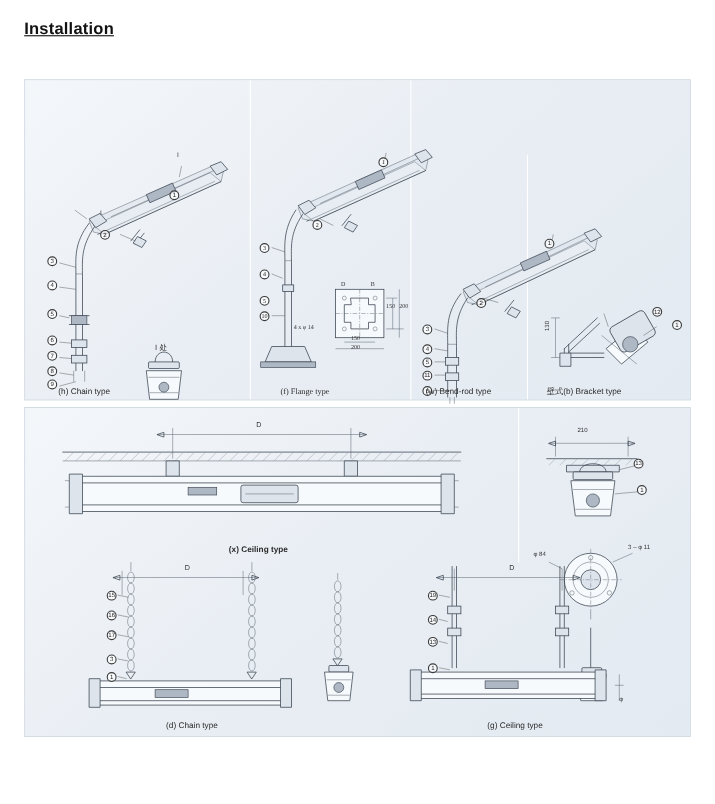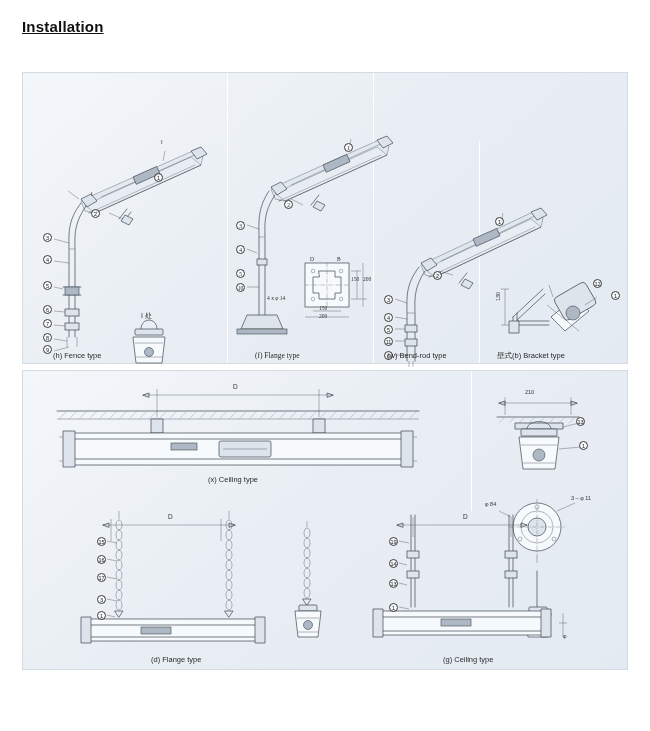--- a/index.html
+++ b/index.html
@@ -219,21 +219,21 @@
       <div class="callout" style="left:131px; top:100px;">1</div>
       <div class="callout" style="left:68px; top:136px;">2</div>
       <div class="callout" style="left:20px; top:160px;">3</div>
       <div class="callout" style="left:20px; top:182px;">4</div>
       <div class="callout" style="left:20px; top:208px;">5</div>
       <div class="callout" style="left:20px; top:232px;">6</div>
       <div class="callout" style="left:20px; top:246px;">7</div>
       <div class="callout" style="left:20px; top:260px;">8</div>
       <div class="callout" style="left:20px; top:272px;">9</div>
 
-      <div class="caption" style="left:30px; top:278px;">(h) Fence type</div>
+      <div class="caption" style="left:30px; top:278px;">(h) Chain type</div>
     </div>
 
     <div class="cell" style="left:204px; top:0; width:146px; height:292px;font-family:Liberation Serif, serif;">
       <svg class="draw" width="146" height="292" viewBox="0 0 146 292">
         <path class="fill-lt" d="M48 120 L150 74 L160 82 L58 128 Z"></path>
         <path class="stroke" d="M52 128 L154 82"></path>
         <path class="fill-md" d="M44 116 L52 112 L154 66 L162 73 L160 82 L58 128 L48 126 Z" opacity="0.55"></path>
         <path class="stroke-thin" d="M64 112 L158 69"></path>
         <rect class="fill-dk" x="96" y="92" width="26" height="8" transform="rotate(-24 96 92)"></rect>
         <path class="fill-md" d="M44 114 L54 109 L60 116 L50 122 Z"></path>
@@ -427,21 +427,21 @@
         <path class="stroke-thin" d="M200 78 L244 78"></path>
         <rect class="fill-dk" x="148" y="72" width="26" height="7"></rect>
 
         <path class="stroke-thin" d="M134 18 L134 46"></path>
         <path class="stroke-thin" d="M296 18 L296 46"></path>
         <path class="stroke-thin" d="M120 24 L310 24"></path>
         <path class="stroke" d="M120 24 L126 22 L126 26 Z"></path>
         <path class="stroke" d="M310 24 L304 22 L304 26 Z"></path>
       </svg>
       <div class="dim" style="left:210px; top:12px; font-size:6.5px;">D</div>
-      <div class="caption" style="left:185px; top:104px;">(x) Ceiling type</div>
+      <div class="caption" style="left:185px; top:124px;font-weight:bold;">(x) Ceiling type</div>
     </div>
 
     <div class="cell" style="left:448px; top:0; width:158px; height:300px;">
       <svg class="draw" width="158" height="300" viewBox="0 0 158 300">
 
         <path class="stroke" d="M26 46 L108 46"></path>
         <g class="hatch">
           <path d="M28 52 L34 46"></path>
             <path d="M38 52 L44 46"></path>
             <path d="M48 52 L54 46"></path>
@@ -556,21 +556,21 @@
         <path class="stroke-lead" d="M44 104 L52 106"></path>
       </svg>
 
       <div class="dim" style="left:105px; top:2px; font-size:6.5px;">D</div>
       <div class="callout" style="left:34px; top:26px;">15</div>
       <div class="callout" style="left:34px; top:44px;">16</div>
       <div class="callout" style="left:34px; top:62px;">17</div>
       <div class="callout" style="left:34px; top:84px;">3</div>
       <div class="callout" style="left:34px; top:100px;">1</div>
 
-      <div class="caption" style="left:88px; top:144px;">(d) Flange type</div>
+      <div class="caption" style="left:88px; top:144px;">(d) Chain type</div>
     </div>
 
     <div class="cell" style="left:240px; top:150px; width:100px; height:140px;">
       <svg class="draw" width="100" height="140" viewBox="0 0 100 140">
         <g class="stroke-thin">
           <path d="M44 0 L44 6"></path>
           <ellipse cx="44" cy="12" rx="3" ry="5"></ellipse>
           <ellipse cx="44" cy="22" rx="3" ry="5"></ellipse>
           <ellipse cx="44" cy="32" rx="3" ry="5"></ellipse>
           <ellipse cx="44" cy="42" rx="3" ry="5"></ellipse>

